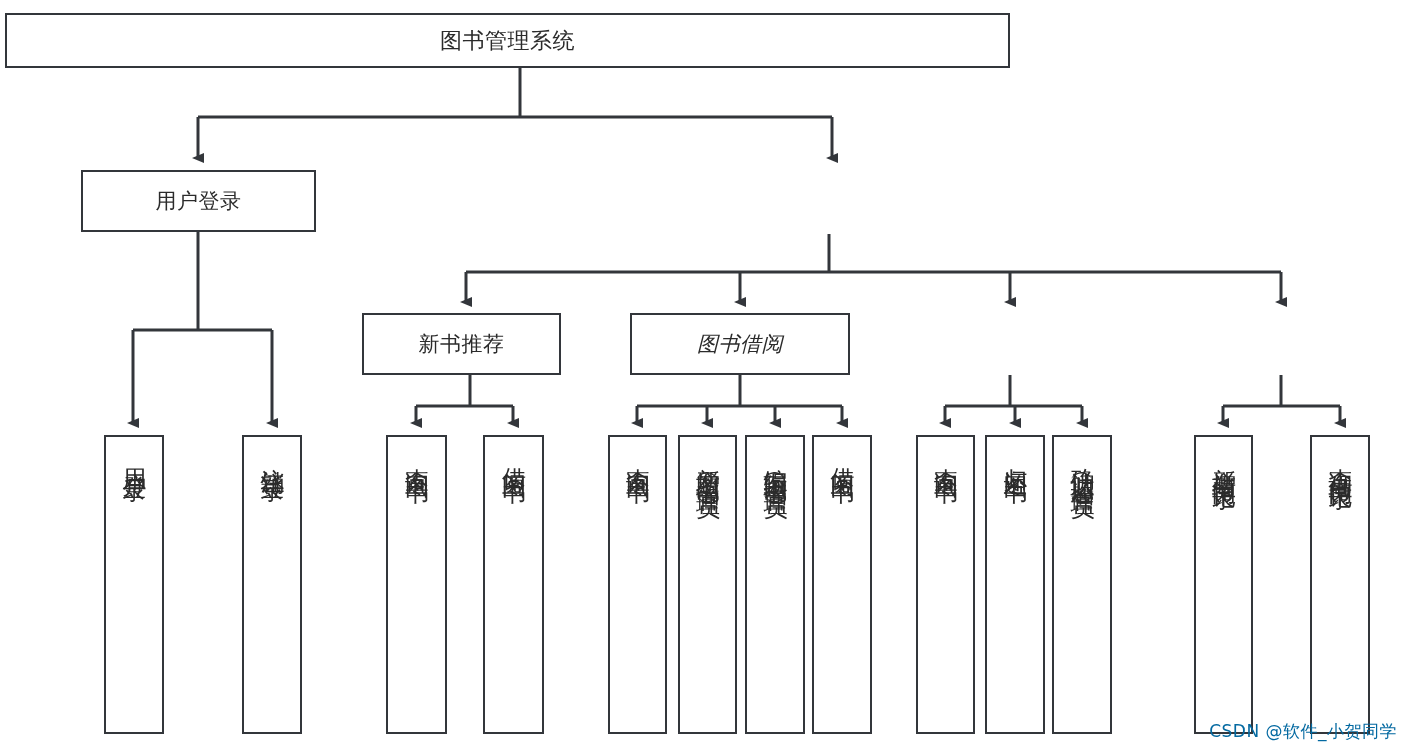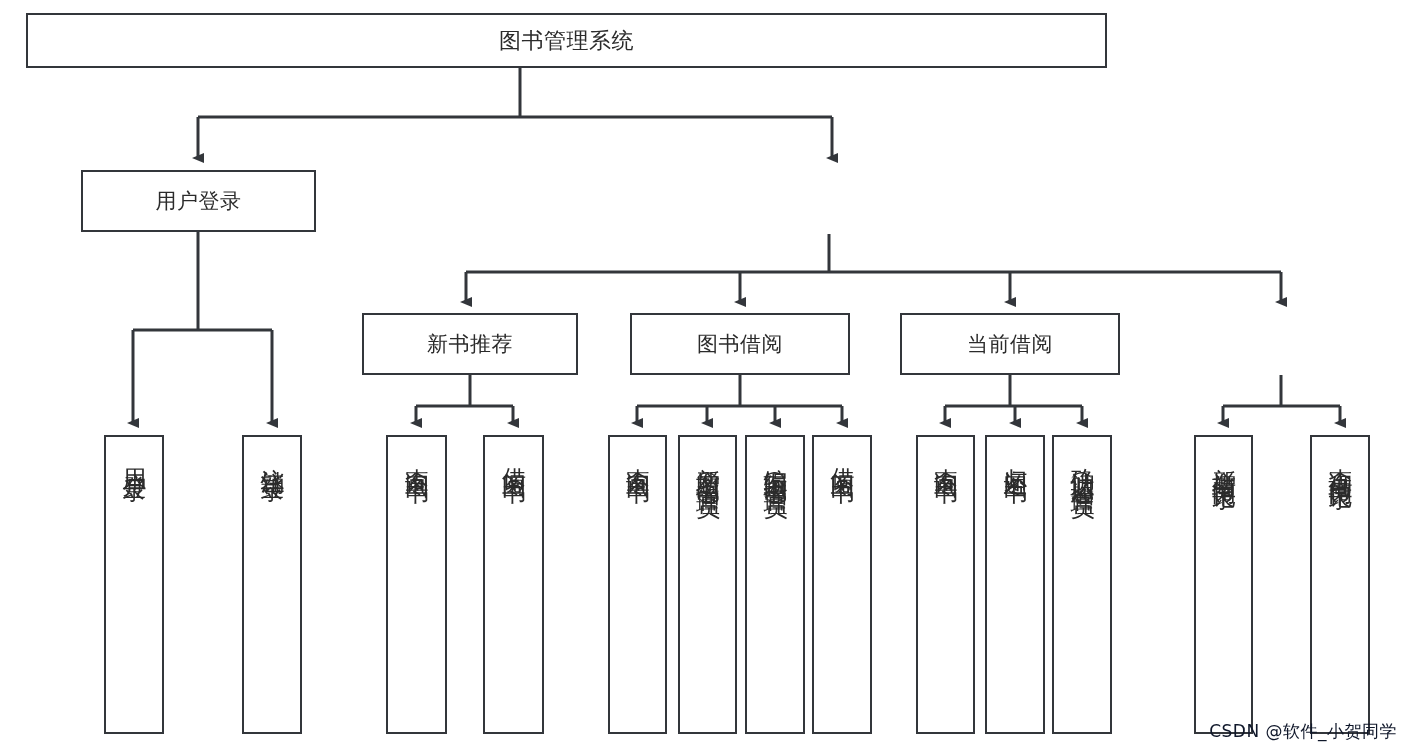--- a/index.html
+++ b/index.html
@@ -42,21 +42,21 @@
     font-size:24px;
     line-height:1.04;
     letter-spacing:4px;
     white-space:nowrap;
   }
   #root-node .lbl{font-size:22px;}
   #watermark{
     position:absolute;
     right:8px;bottom:4px;
     font-size:17px;
-    color:#0f172a;
+    color:#0369a1;
     letter-spacing:0.5px;
     white-space:nowrap;
     pointer-events:none;
   }
 </style>
 </head>
 <body>
 
 <div id="diagram">
 
@@ -105,36 +105,33 @@
       <path d="M1015,406 L1015,423" marker-end="url(#arrow)"></path>
       <path d="M1082,406 L1082,423" marker-end="url(#arrow)"></path>
 
       <path d="M1281,375 L1281,406"></path>
       <path d="M1223,406 L1340,406"></path>
       <path d="M1223,406 L1223,423" marker-end="url(#arrow)"></path>
       <path d="M1340,406 L1340,423" marker-end="url(#arrow)"></path>
     </g>
   </svg>
 
-  <div class="node horiz" id="root-node" style="left:26px;top:13px;width:1081px;height:55px;">
+  <div class="node horiz" id="root-node" style="left:5px;top:13px;width:1005px;height:55px;">
     <span class="lbl">图书管理系统</span>
   </div>
 
   <div class="node horiz" style="left:81px;top:170px;width:235px;height:62px;">
     <span class="lbl">用户登录</span>
   </div>
 
-  <div class="node horiz" style="left:362px;top:313px;width:216px;height:62px;">
+  <div class="node horiz" style="left:362px;top:313px;width:199px;height:62px;">
     <span class="lbl">新书推荐</span>
   </div>
-  <div class="node horiz" style="left:630px;top:313px;width:220px;height:62px;">
+  <div class="node horiz" style="left:630px;top:313px;width:220px;height:62px;font-style:italic;">
     <span class="lbl">图书借阅</span>
-  </div>
-  <div class="node horiz" style="left:900px;top:313px;width:220px;height:62px;">
-    <span class="lbl">当前借阅</span>
   </div>
 
   <div class="node vert" style="left:104px;top:435px;width:60px;height:299px;">
     <span class="lbl">用户登录</span>
   </div>
   <div class="node vert" style="left:242px;top:435px;width:60px;height:299px;">
     <span class="lbl">注销登录</span>
   </div>
 
   <div class="node vert" style="left:386px;top:435px;width:61px;height:299px;">

